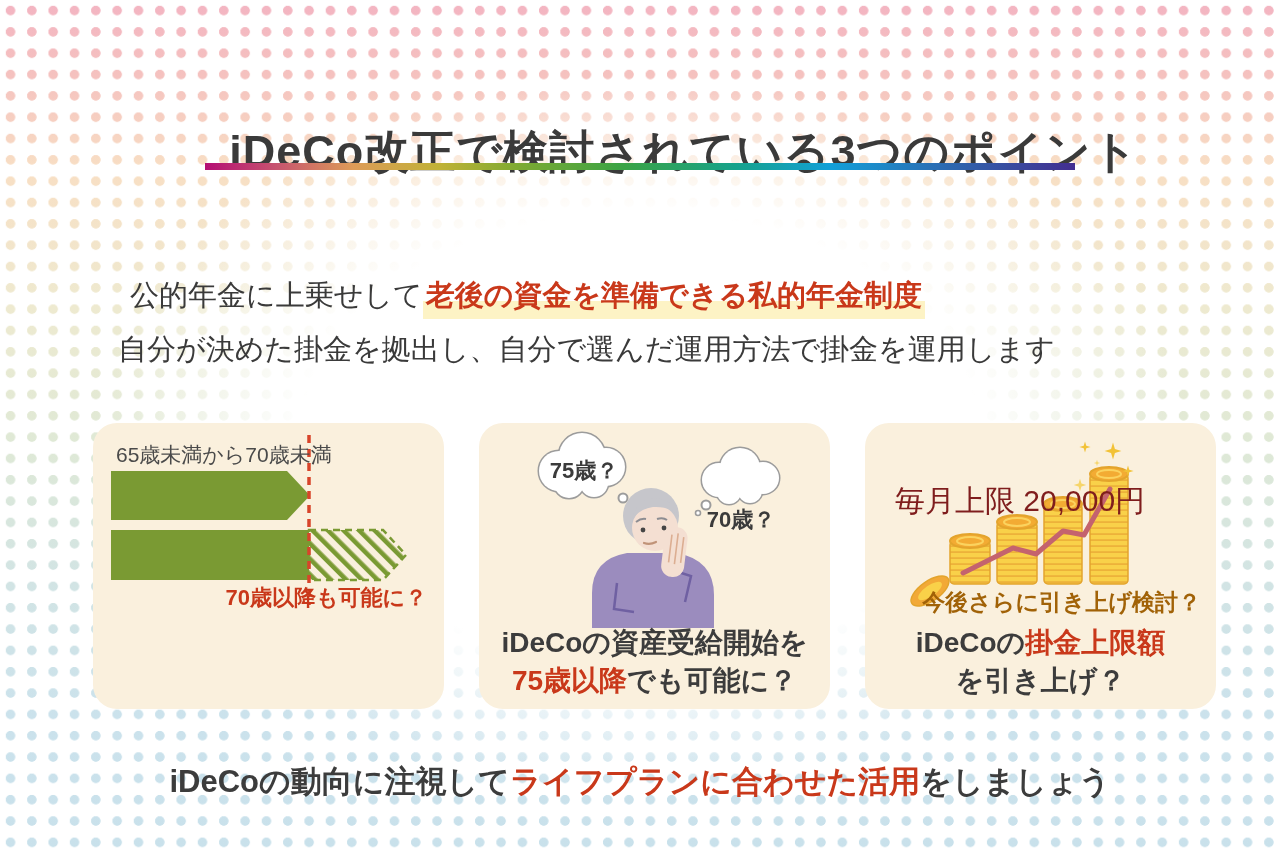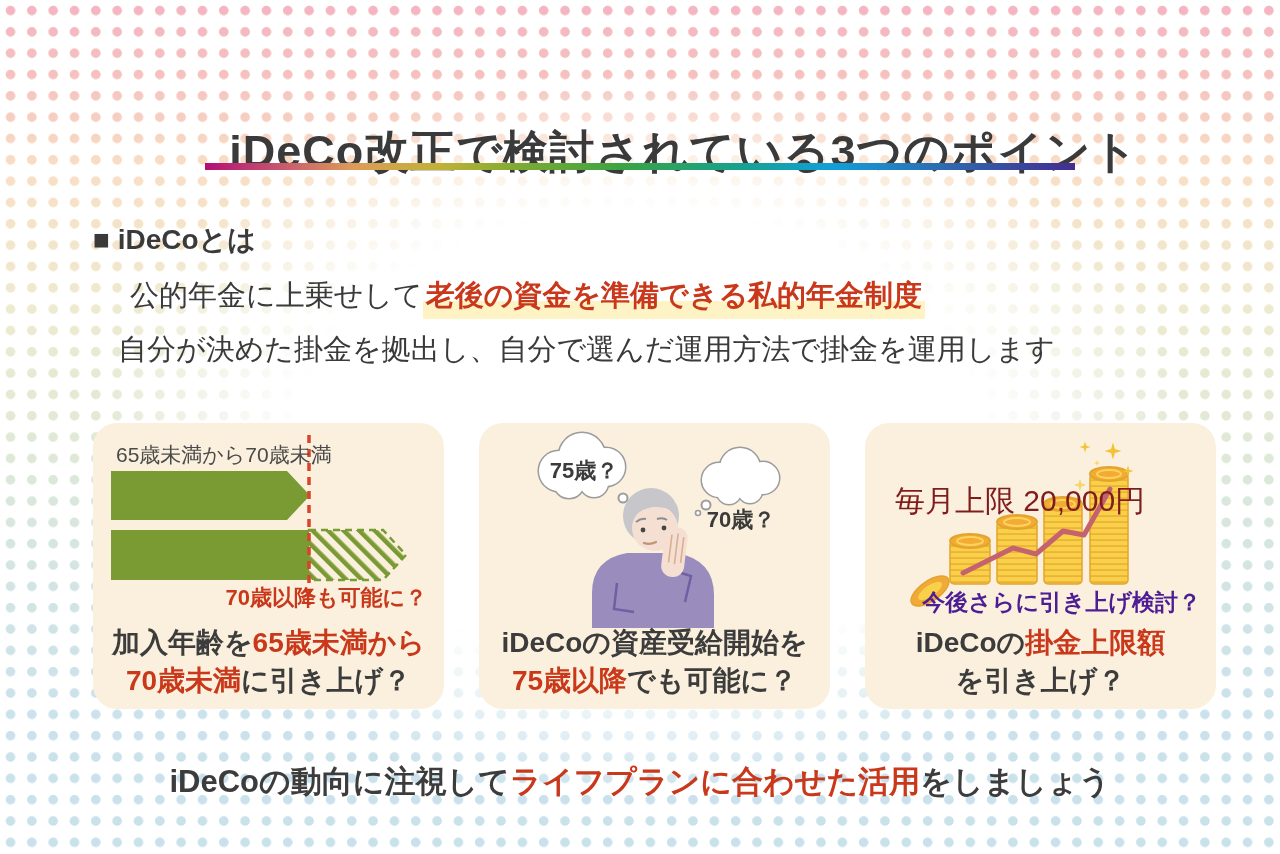--- a/index.html
+++ b/index.html
@@ -48,37 +48,36 @@
 
   
   .c2-svg{position:absolute;left:0;top:0;}
   .bubble-label{position:absolute;width:100px;text-align:center;font-size:22px;font-weight:800;color:#3b3b3b;}
   .bubble-left{left:55px;top:33px;}
   .bubble-right{left:212px;top:42px;margin-top:40px;}
 
   
   .c3-label{position:absolute;left:30px;top:58px;font-size:30px;color:#7f1d1d;}
   .c3-svg{position:absolute;left:8px;top:16px;}
-  .c3-note{position:absolute;right:15px;top:164px;font-size:23px;font-weight:800;color:#4c1d95;}
+  .c3-note{position:absolute;right:15px;top:164px;font-size:23px;font-weight:800;color:#a16207;}
 
   
   .footer-note{position:absolute;top:730px;left:0;width:100%;text-align:center;
     font-size:31px;font-weight:800;color:#3c3c3c;}
 </style>
 </head>
 <body>
 
 <div class="page">
 
   <div class="dot-bg"></div>
 
   <h1 class="title">iDeCo改正で検討されている3つのポイント</h1>
   <div class="title-underline"></div>
 
-  <h2 class="about-heading">■ iDeCoとは</h2>
   <p class="about-line1"><span>公的年金に上乗せして</span><span class="hl-red">老後の資金を準備できる私的年金制度</span></p>
   <p class="about-line2">自分が決めた掛金を拠出し、自分で選んだ運用方法で掛金を運用します</p>
 
 
   <div class="cards">
 
     <article class="card">
       <svg class="c1-svg" width="351" height="200" viewBox="0 0 351 200">
         <defs>
           <pattern id="hatch" width="11" height="11" patternUnits="userSpaceOnUse" patternTransform="rotate(-45)">
@@ -86,21 +85,20 @@
             <rect width="4.6" height="11" fill="#7a9a33"></rect>
           </pattern>
         </defs>
         <polygon points="18,48 194,48 217,72.5 194,97 18,97" fill="#7a9a33"></polygon>
         <rect x="18" y="107" width="198" height="50" fill="#7a9a33"></rect>
         <polygon points="216,107 290,107 313,132 290,157 216,157" fill="url(#hatch)" stroke="#7a9a33" stroke-width="2.5" stroke-dasharray="7 5"></polygon>
         <line x1="216" y1="12" x2="216" y2="182" stroke="#d8442a" stroke-width="3.5" stroke-dasharray="8 6"></line>
       </svg>
       <div class="c1-label">65歳未満から70歳未満</div>
       <div class="c1-note">70歳以降も可能に？</div>
-      <p class="caption"><span>加入年齢を</span><span class="red">65歳未満から</span><br><span class="red">70歳未満</span><span>に引き上げ？</span></p>
     </article>
 
     <article class="card">
       <svg class="c2-svg" width="351" height="205" viewBox="0 0 351 205">
 
         <g stroke="#9c9c9c" stroke-width="3" fill="#ffffff">
           <circle cx="80" cy="48" r="20"></circle>
             <circle cx="103" cy="33" r="23"></circle>
           <circle cx="127" cy="44" r="19"></circle>
             <circle cx="90" cy="60" r="15"></circle>

